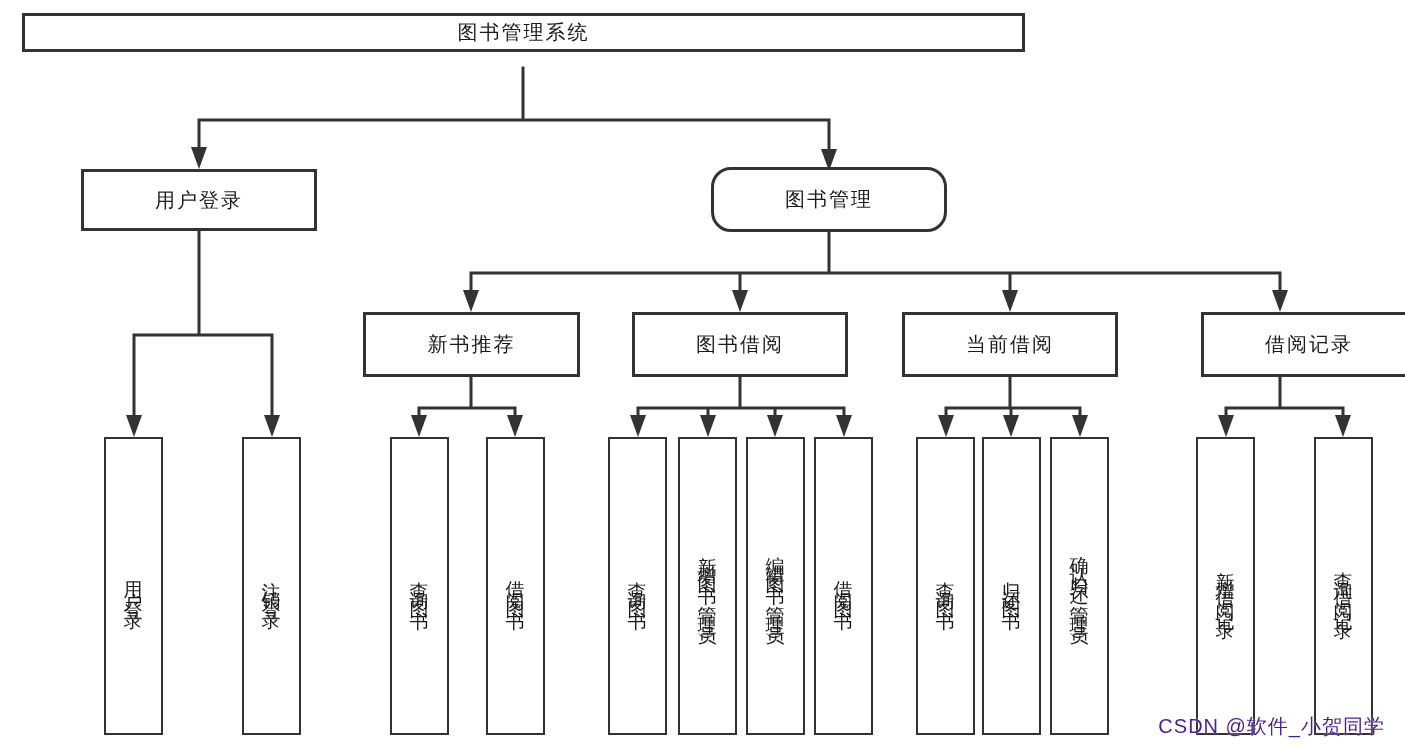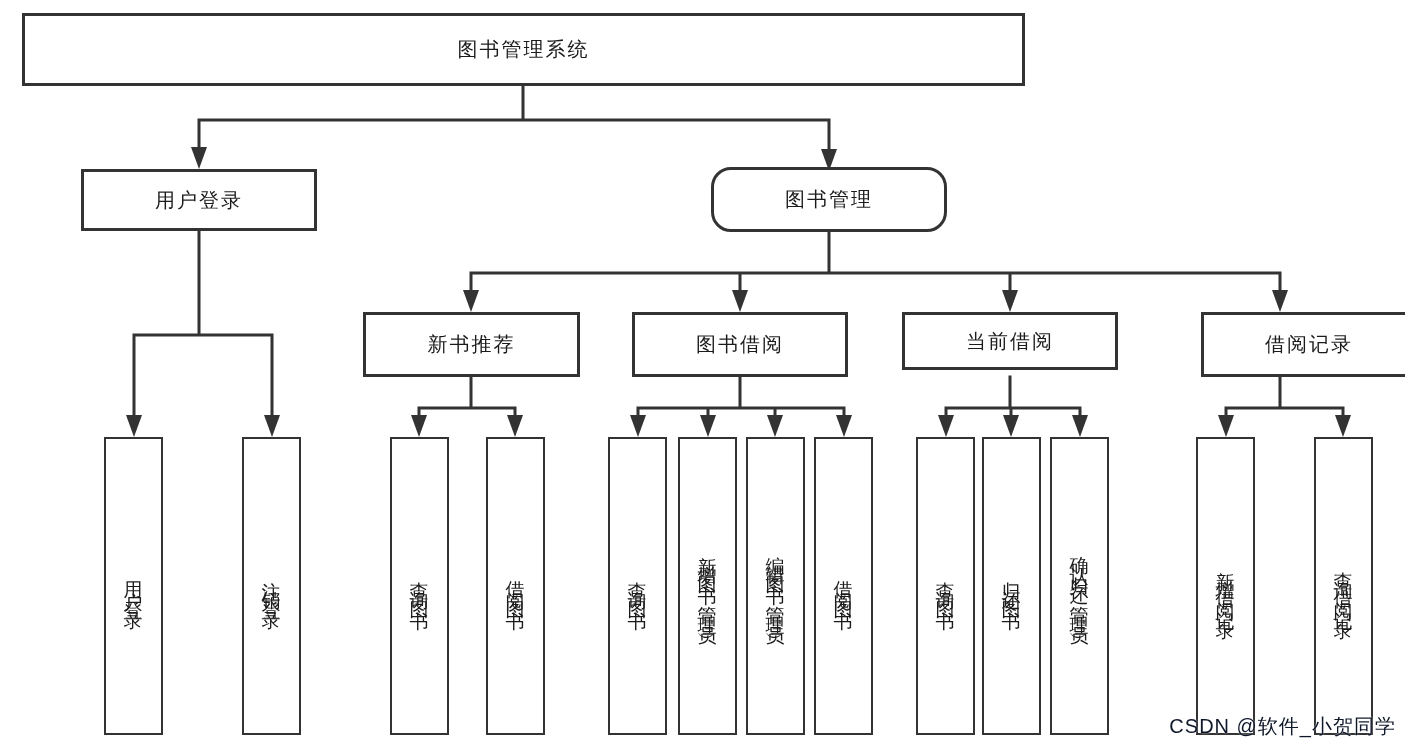--- a/index.html
+++ b/index.html
@@ -29,24 +29,24 @@
   .vtext {
     writing-mode: vertical-rl;
     text-orientation: mixed;
     font-size: 19px;
     letter-spacing: 10px;
     line-height: 1;
     color: #1b1b1b;
   }
   .watermark {
     position: absolute;
-    right: 9px;
+    right: 20px;
     bottom: 7px;
     font-size: 20px;
-    color: #0f172a;
+    color: #4c1d95;
     letter-spacing: 1px;
     z-index: 3;
     text-shadow: 0 0 2px rgba(255,255,255,0.8);
   }
 </style>
 </head>
 <body>
 
 <div class="canvas">
 
@@ -83,38 +83,38 @@
       <polygon points="775,437 767,415 783,415"></polygon>
       <polygon points="844,437 836,415 852,415"></polygon>
       <polygon points="946,437 938,415 954,415"></polygon>
       <polygon points="1011,437 1003,415 1019,415"></polygon>
       <polygon points="1080,437 1072,415 1088,415"></polygon>
       <polygon points="1226,437 1218,415 1234,415"></polygon>
       <polygon points="1343,437 1335,415 1351,415"></polygon>
     </g>
   </svg>
 
-  <div class="node" style="left:22px; top:13px; width:1003px; height:73px;">
+  <div class="node" style="left:22px; top:13px; width:1003px; height:39px;">
     <span>图书管理系统</span>
   </div>
 
   <div class="node" style="left:81px; top:169px; width:236px; height:62px;">
     <span>用户登录</span>
   </div>
   <div class="node" style="left:711px; top:167px; width:236px; height:65px;border-radius:20px;">
     <span>图书管理</span>
   </div>
 
   <div class="node" style="left:632px; top:312px; width:216px; height:65px;">
     <span>图书借阅</span>
   </div>
   <div class="node" style="left:363px; top:312px; width:217px; height:65px;">
     <span>新书推荐</span>
   </div>
-  <div class="node" style="left:902px; top:312px; width:216px; height:58px;">
+  <div class="node" style="left:902px; top:312px; width:216px; height:65px;">
     <span>当前借阅</span>
   </div>
   <div class="node" style="left:1172px; top:312px; width:216px; height:65px;margin-left:29px;">
     <span>借阅记录</span>
   </div>
 
   <div class="node leaf" style="left:104px; top:437px; width:59px; height:298px;">
     <span class="vtext">用户登录</span>
   </div>
   <div class="node leaf" style="left:242px; top:437px; width:59px; height:298px;">

